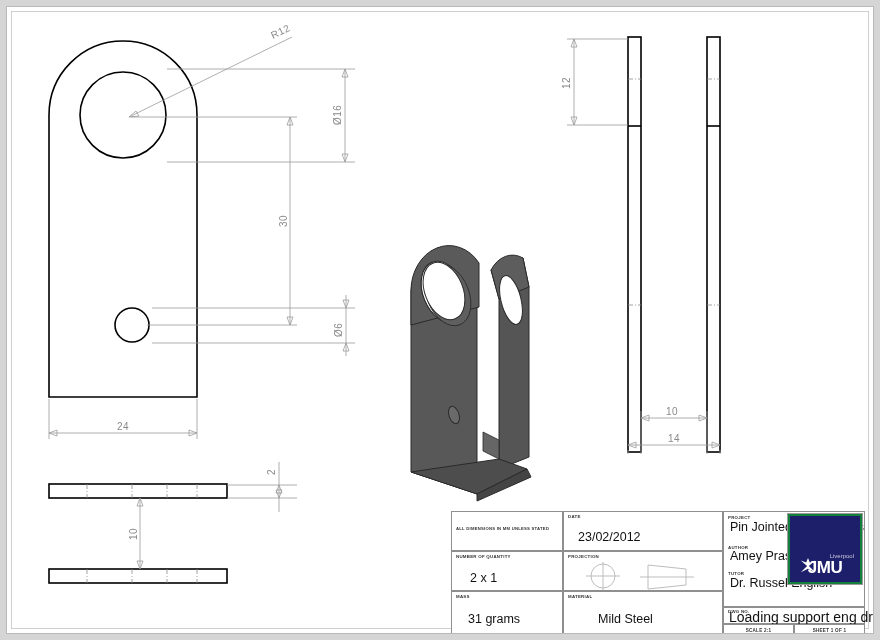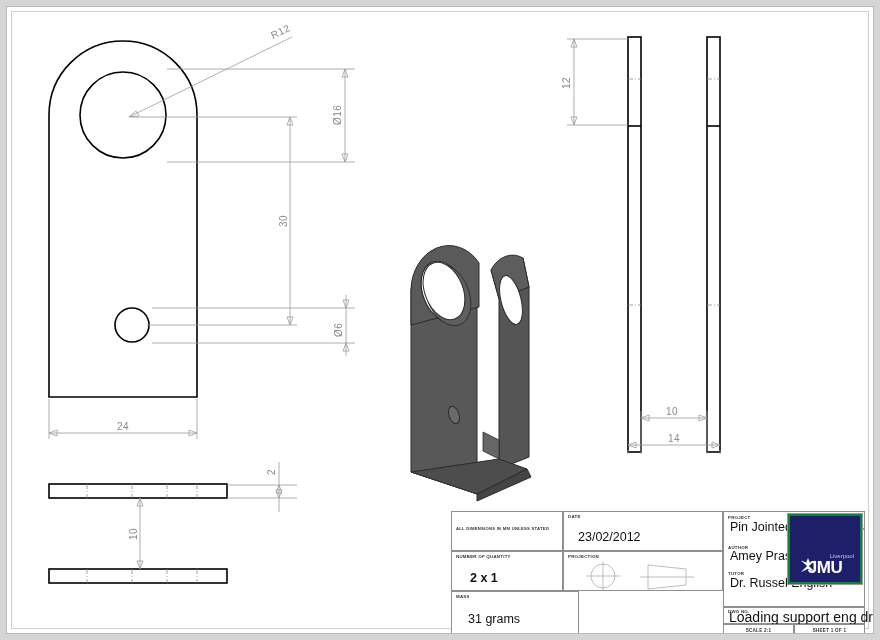--- a/index.html
+++ b/index.html
@@ -173,39 +173,43 @@
       <div class="lbl" style="top:14px;width:104px;font-size:4.2px;">ALL DIMENSIONS IN mm UNLESS STATED</div>
     </div>
 
     <div class="cell" style="left:112px;top:0;width:160px;height:40px;">
       <div class="lbl">DATE</div>
       <div class="val" style="left:14px;bottom:6px;">23/02/2012</div>
     </div>
 
     <div class="cell" style="left:0;top:40px;width:112px;height:40px;">
       <div class="lbl" style="width:70px;">NUMBER OF QUANTITY</div>
-      <div class="val" style="left:18px;bottom:5px;font-weight:bold;">2 x 1</div>
+      <div class="val" style="left:18px;bottom:5px;">2 x 1</div>
     </div>
 
     <div class="cell" style="left:112px;top:40px;width:160px;height:40px;">
       <div class="lbl">PROJECTION</div>
       <svg style="position:absolute;left:14px;top:9px;width:140px;height:30px;">
         <circle cx="25" cy="15" r="12" fill="none" stroke="#b5b5b5" stroke-width="0.9"></circle>
         <line x1="25" y1="1" x2="25" y2="29" stroke="#b5b5b5" stroke-width="0.9"></line>
         <line x1="8" y1="15" x2="42" y2="15" stroke="#b5b5b5" stroke-width="0.9"></line>
         <path d="M70,4 L108,8 L108,24 L70,28 Z" fill="none" stroke="#b5b5b5" stroke-width="0.9"></path>
         <line x1="62" y1="16" x2="116" y2="16" stroke="#b5b5b5" stroke-width="0.9"></line>
       </svg>
     </div>
 
-    <div class="cell" style="left:0;top:80px;width:128px;height:44px;">
+    <div class="cell" style="left:0;top:80px;width:112px;height:44px;">
       <div class="lbl">MASS</div>
       <div class="val" style="left:16px;bottom:8px;">31 grams</div>
     </div>
 
+    <div class="cell" style="left:112px;top:80px;width:160px;height:44px;">
+      <div class="lbl">MATERIAL</div>
+      <div class="val" style="left:34px;bottom:8px;">Mild Steel</div>
+    </div>
 
     <div class="cell" style="left:272px;top:0;width:142px;height:96px;background:#fff;">
       <div class="lbl" style="top:3px;">PROJECT</div>
       <div class="val" style="left:6px;top:8px;bottom:auto;">Pin Jointed Frameworks</div>
       <div class="lbl" style="top:33px;">AUTHOR</div>
       <div class="val" style="left:6px;top:37px;bottom:auto;">Amey Prasad</div>
       <div class="lbl" style="top:59px;">TUTOR</div>
       <div class="val" style="left:6px;top:64px;bottom:auto;">Dr. Russel English</div>
 
       <div id="logo">

